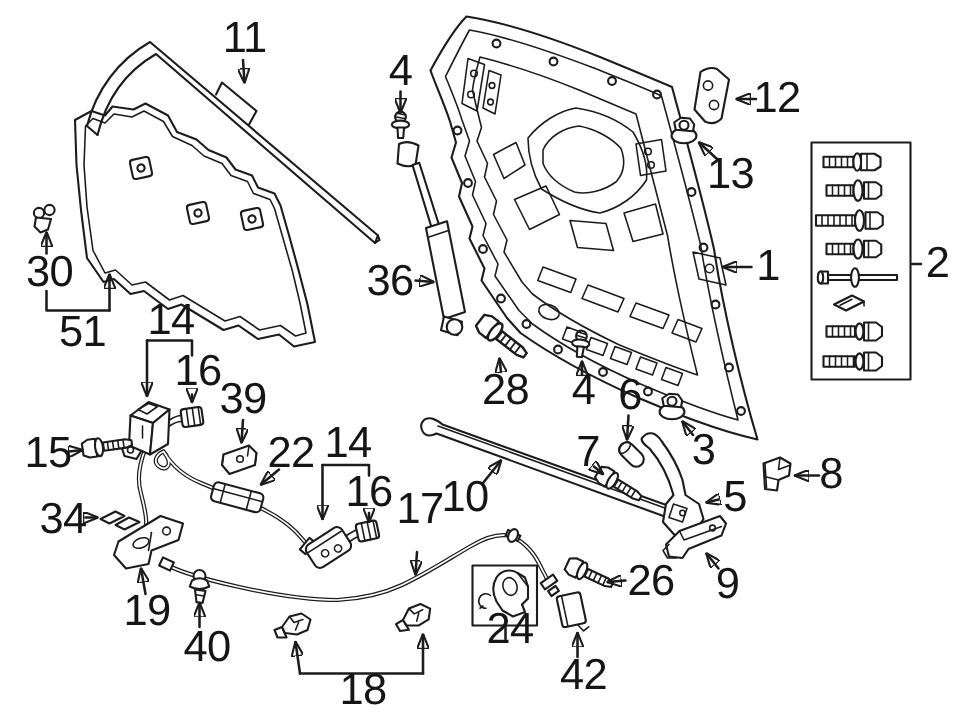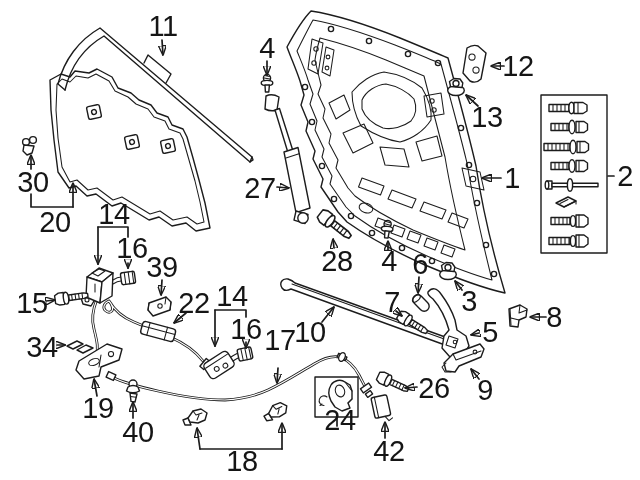--- a/index.html
+++ b/index.html
@@ -363,23 +363,23 @@
     <path class="leader" d="M282,449 L282,423" marker-end="url(#ah)"></path>
   </g>
 </svg>
 
 <div class="callout" style="left:163px;top:26px">11</div>
 <div class="callout" style="left:267px;top:48px">4</div>
 <div class="callout" style="left:518px;top:66px">12</div>
 <div class="callout" style="left:487px;top:117px">13</div>
 <div class="callout" style="left:512px;top:178px">1</div>
 <div class="callout" style="left:625px;top:176px">2</div>
-<div class="callout" style="left:260px;top:188px">27</div>
+<div class="callout" style="left:260px;top:188px">36</div>
 <div class="callout" style="left:33px;top:182px">30</div>
-<div class="callout" style="left:55px;top:222px">20</div>
+<div class="callout" style="left:55px;top:222px">51</div>
 <div class="callout" style="left:114px;top:214px">14</div>
 <div class="callout" style="left:132px;top:248px">16</div>
 <div class="callout" style="left:337px;top:261px">28</div>
 <div class="callout" style="left:389px;top:261px">4</div>
 <div class="callout" style="left:420px;top:264px">6</div>
 <div class="callout" style="left:469px;top:301px">3</div>
 <div class="callout" style="left:392px;top:302px">7</div>
 <div class="callout" style="left:162px;top:267px">39</div>
 <div class="callout" style="left:194px;top:303px">22</div>
 <div class="callout" style="left:232px;top:296px">14</div>

